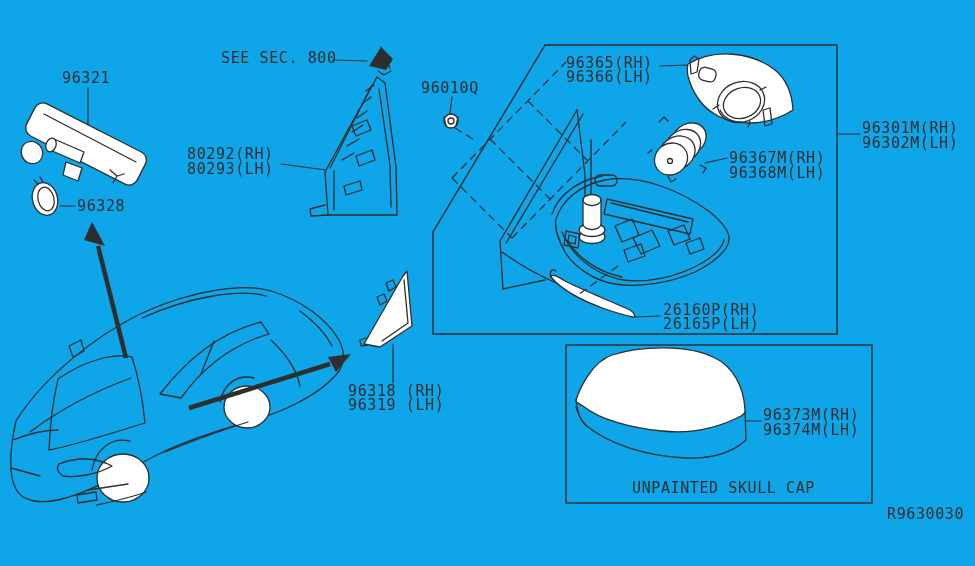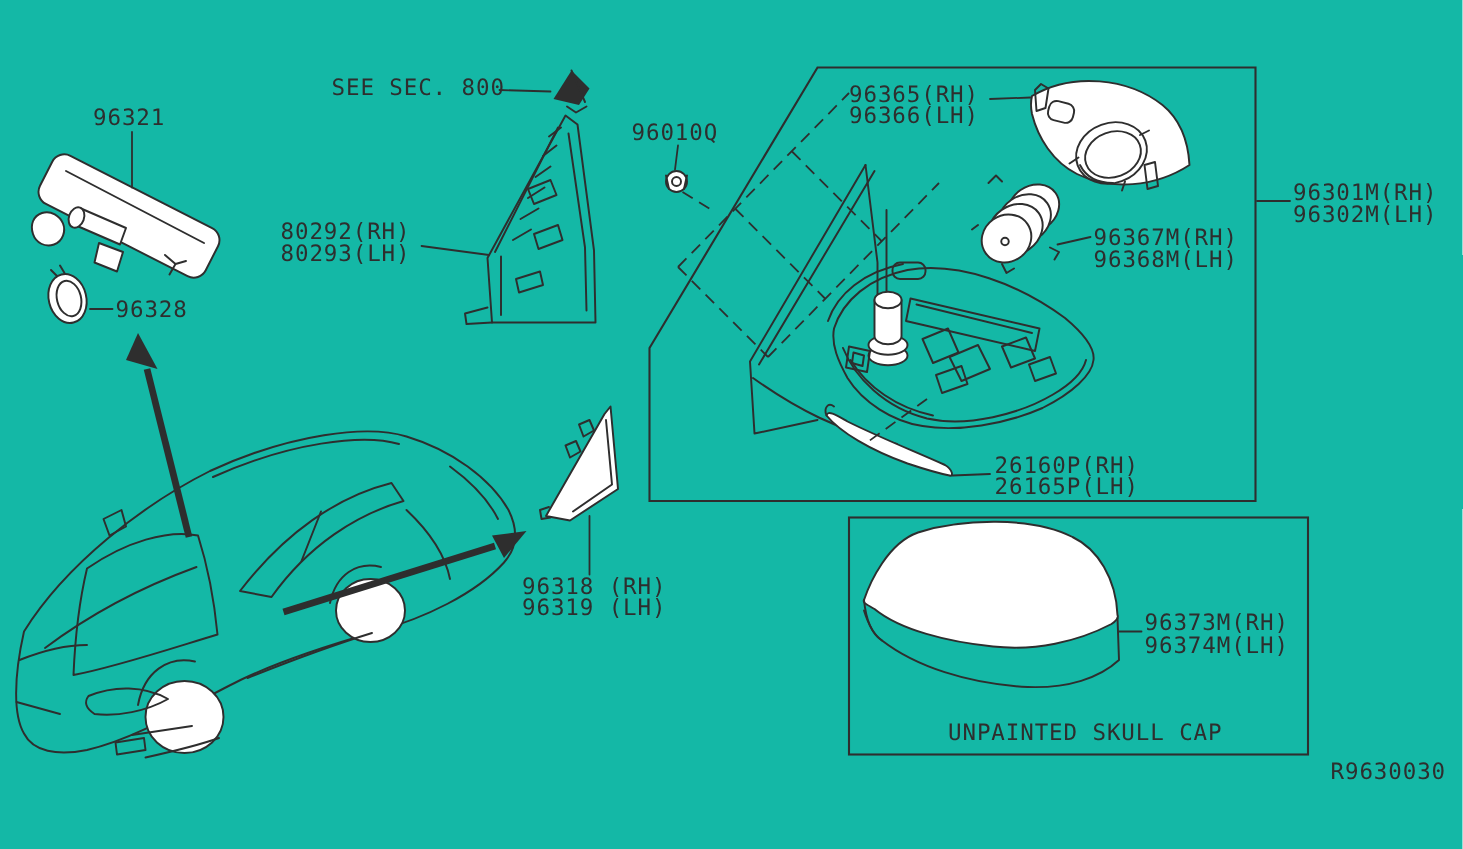--- a/index.html
+++ b/index.html
@@ -1,19 +1,19 @@
 <!DOCTYPE html>
 <html><head>
 <meta charset="utf-8">
 <style>
   html,body{margin:0;padding:0;background:#ffffff;}
   #stage{
     position:relative;
     width:975px;height:566px;
-    background:#14b8a6;
+    background:#0ea5e9;
     font-family:"DejaVu Sans Mono", monospace;
     overflow:hidden;
     text-align:center;
   }
   svg{display:block;}
   .ln{stroke:#2e2e2e;stroke-width:1.2;fill:none;stroke-linecap:round;stroke-linejoin:round;}
   .pt{stroke:#2e2e2e;stroke-width:1.3;fill:none;stroke-linecap:round;stroke-linejoin:round;}
   .ptw{stroke:#2e2e2e;stroke-width:1.3;fill:#ffffff;stroke-linecap:round;stroke-linejoin:round;}
   .box{stroke:#2e2e2e;stroke-width:1.4;fill:none;}
   .dashed{stroke:#2e2e2e;stroke-width:1.2;fill:none;stroke-dasharray:8 5;}

